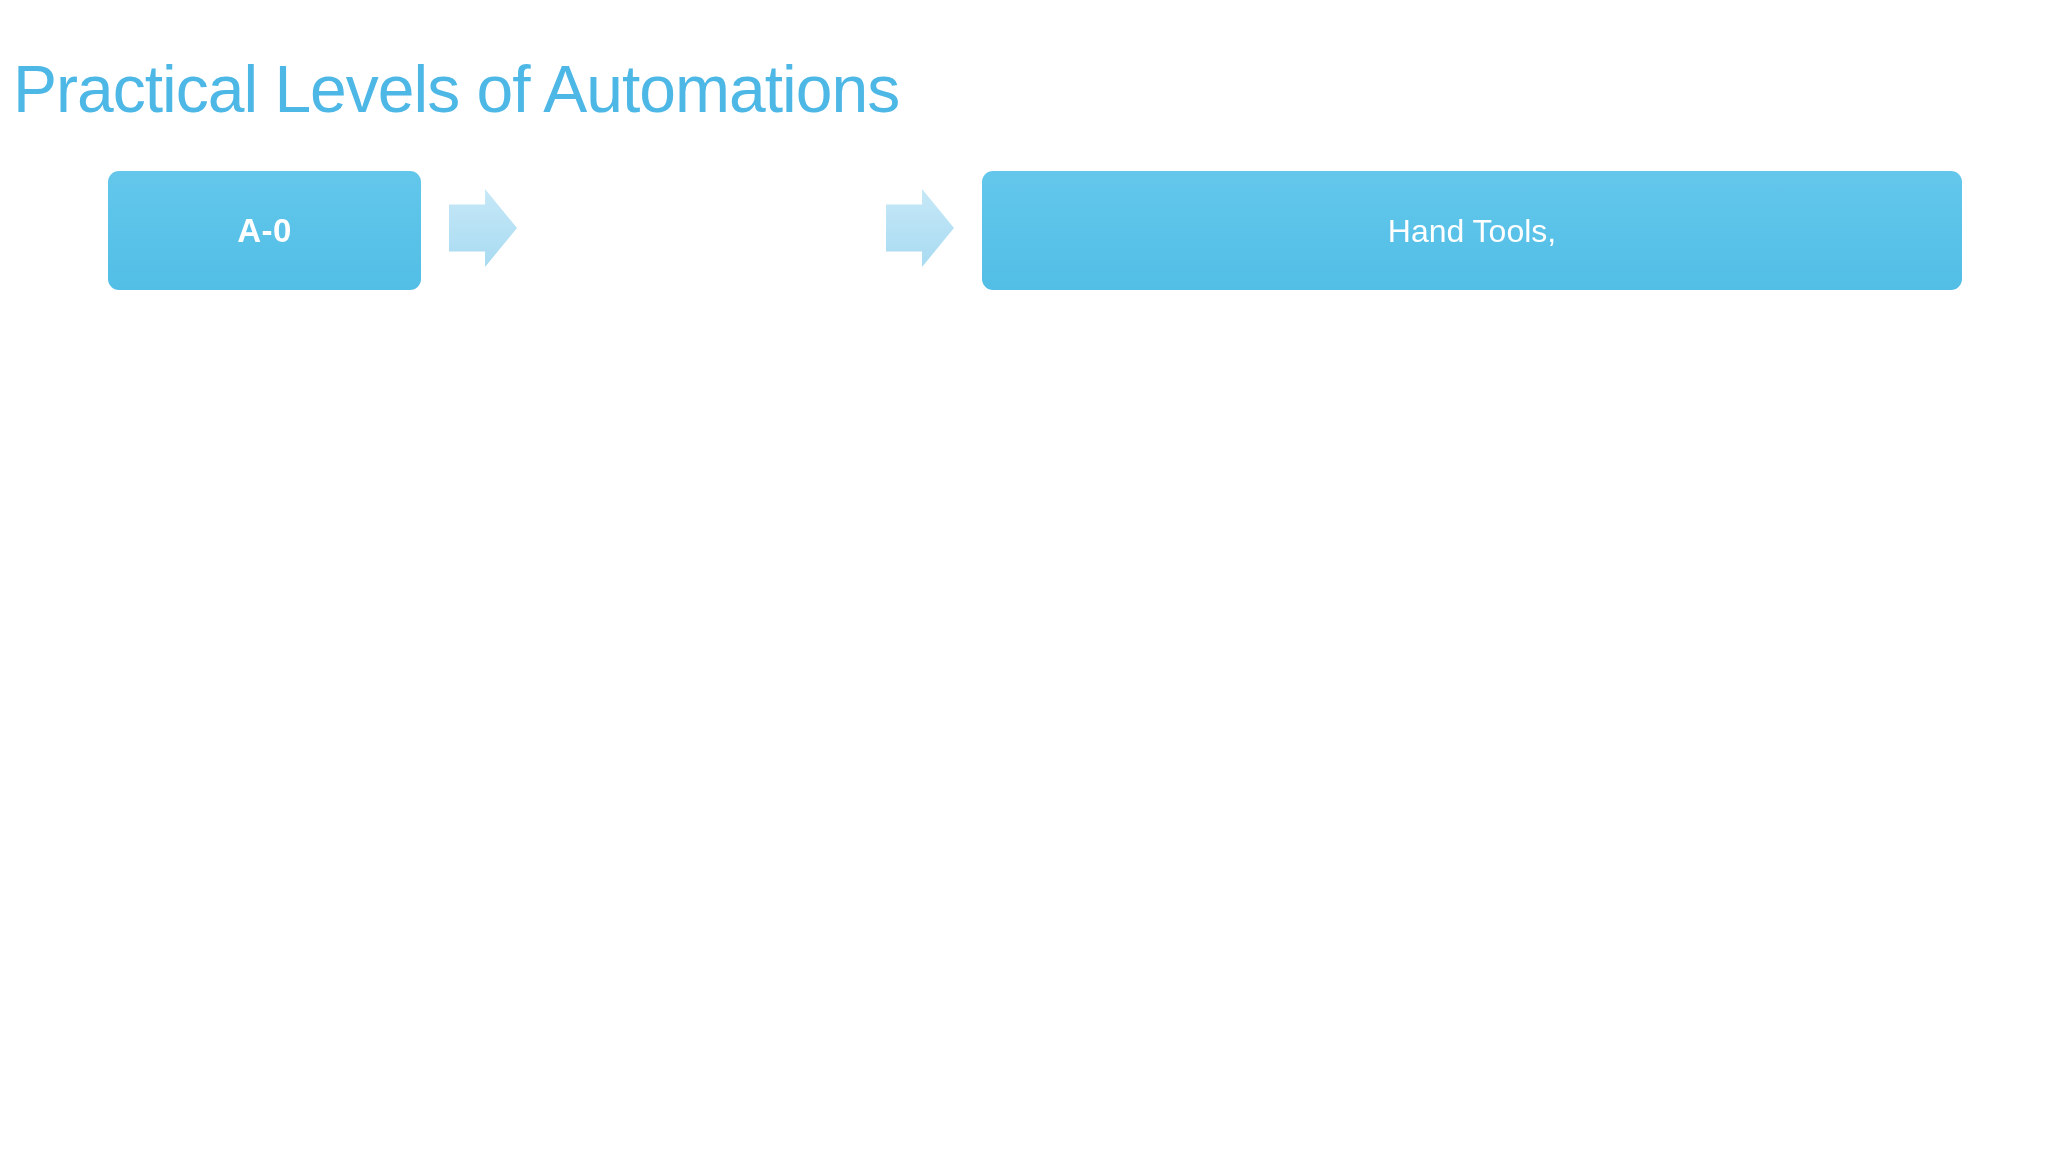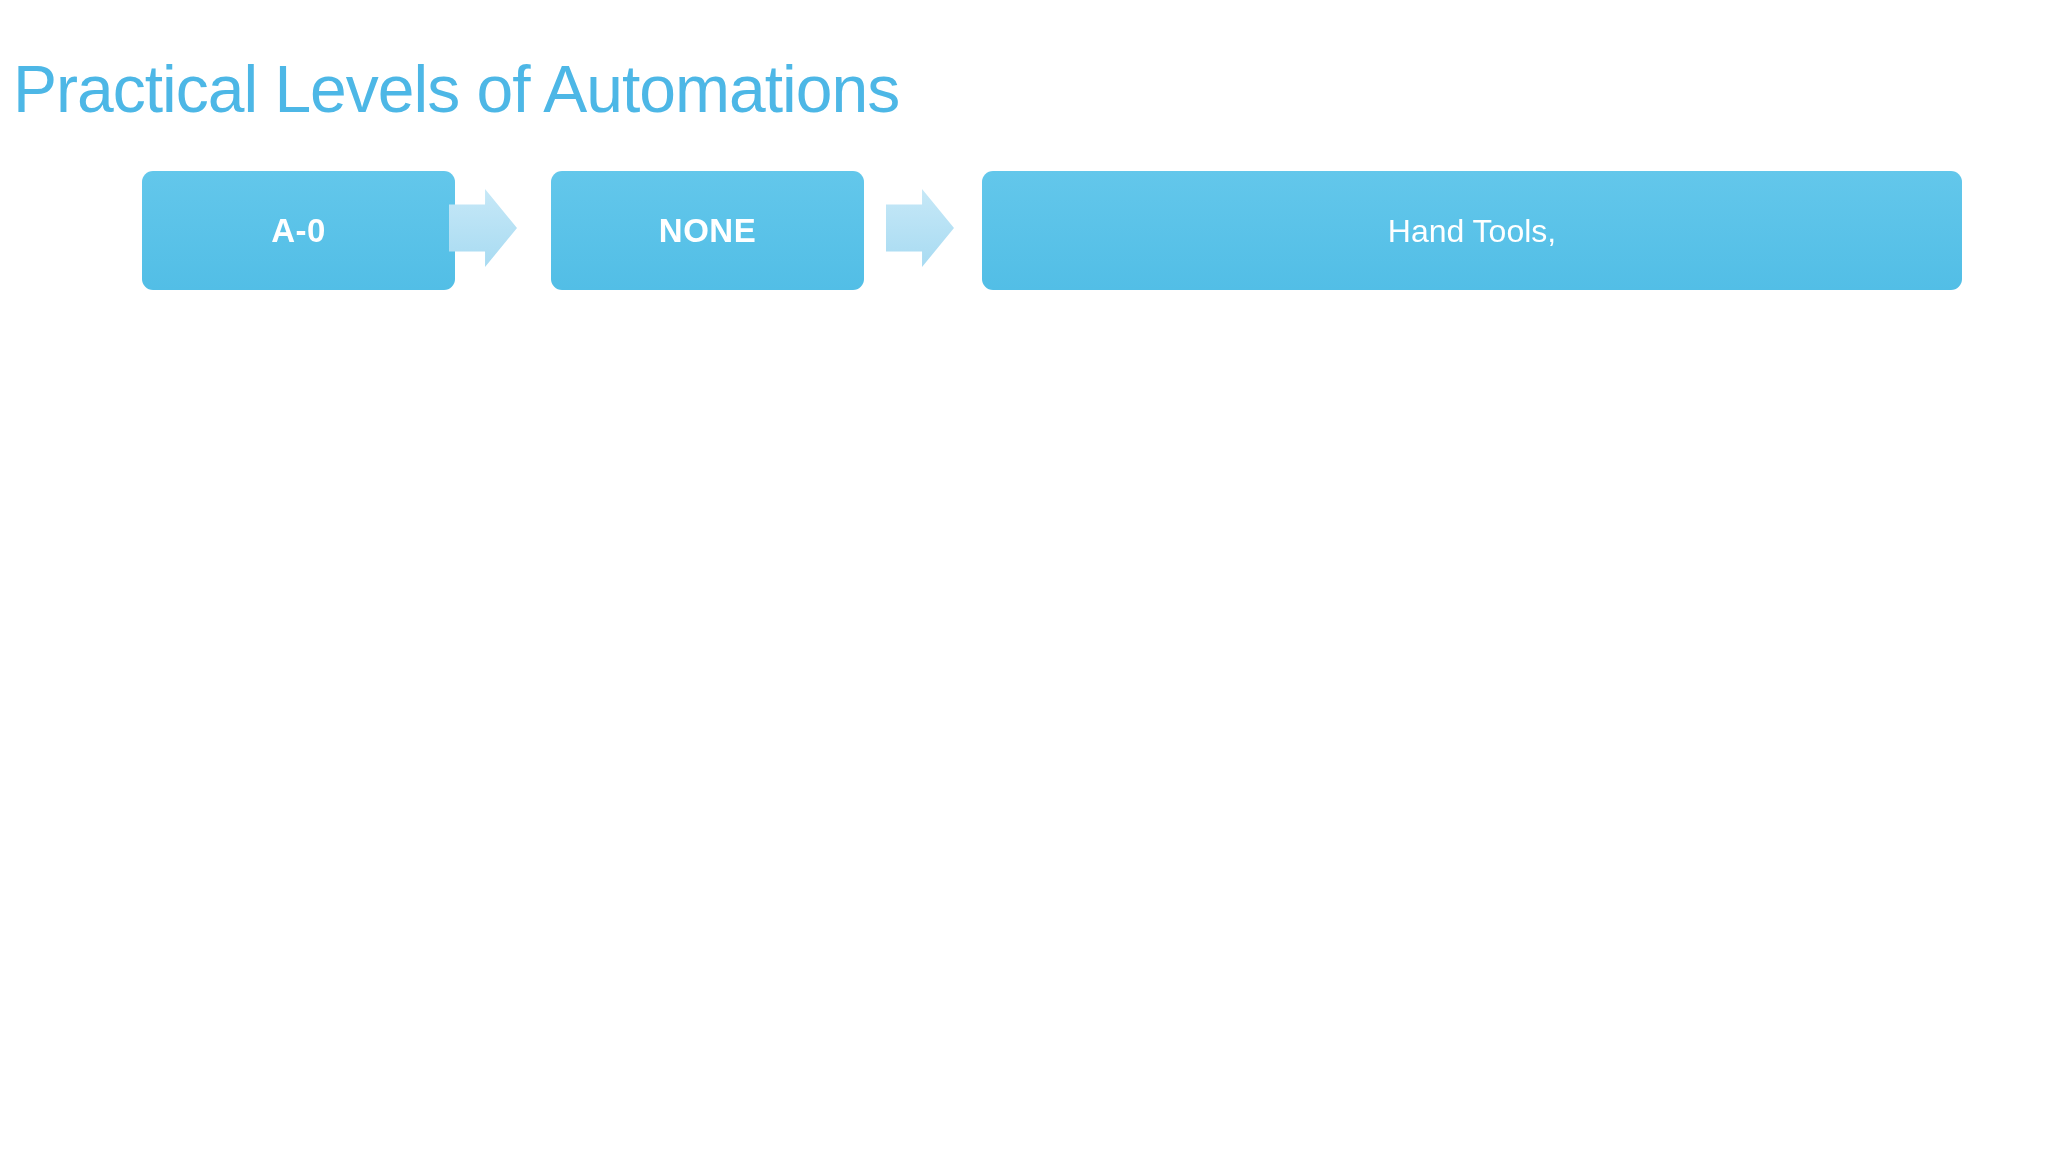--- a/index.html
+++ b/index.html
@@ -56,21 +56,21 @@
   .flow-box.strong .box-line {
     font-size: 33px;
     font-weight: bold;
     letter-spacing: 0.5px;
     line-height: 40px;
   }
   .flow-box.regular .box-line {
     font-size: 32px;
     font-weight: normal;
   }
-  .box-a0   { left: 108px; width: 313px; margin-left: 34px; }
+  .box-a0   { left: 108px; width: 313px; }
   .box-none { left: 551px; width: 313px; }
   .box-hand { left: 982px; width: 980px; }
   .flow-arrow {
     position: absolute;
     top: 189px;
     width: 68px;
     height: 78px;
     background: linear-gradient(180deg, var(--arrow-fill-top), var(--arrow-fill-bottom));
     clip-path: polygon(0 20%, 53% 20%, 53% 0, 100% 50%, 53% 100%, 53% 80%, 0 80%);
   }
@@ -84,24 +84,20 @@
 
   <h1 class="slide-title">Practical Levels of Automations</h1>
 
   <div class="flow-box strong box-a0">
     <div class="box-line">A-0</div>
     <div class="box-line"></div>
   </div>
 
   <div class="flow-arrow arrow-1"></div>
 
-  <div class="flow-box strong box-none">
-    <div class="box-line">NONE</div>
-    <div class="box-line"></div>
-  </div>
 
   <div class="flow-arrow arrow-2"></div>
 
   <div class="flow-box regular box-hand">
     <div class="box-line">Hand Tools,</div>
   </div>
 
 </div>
 
 </body></html>

